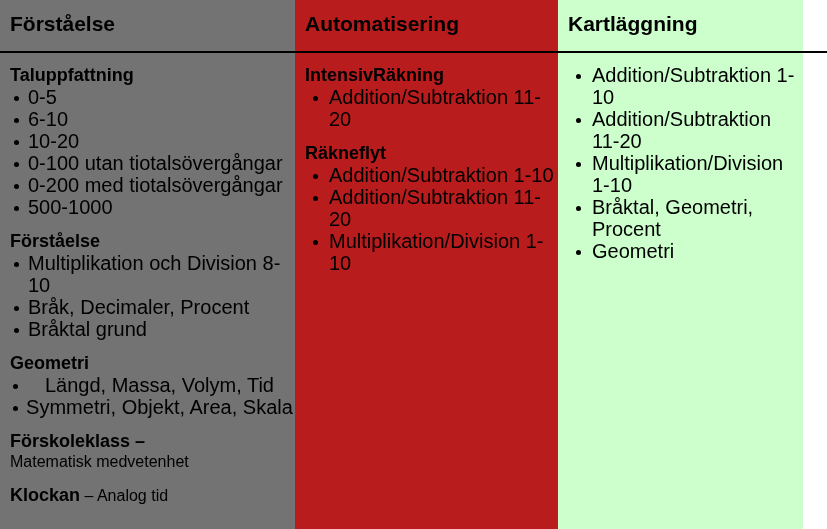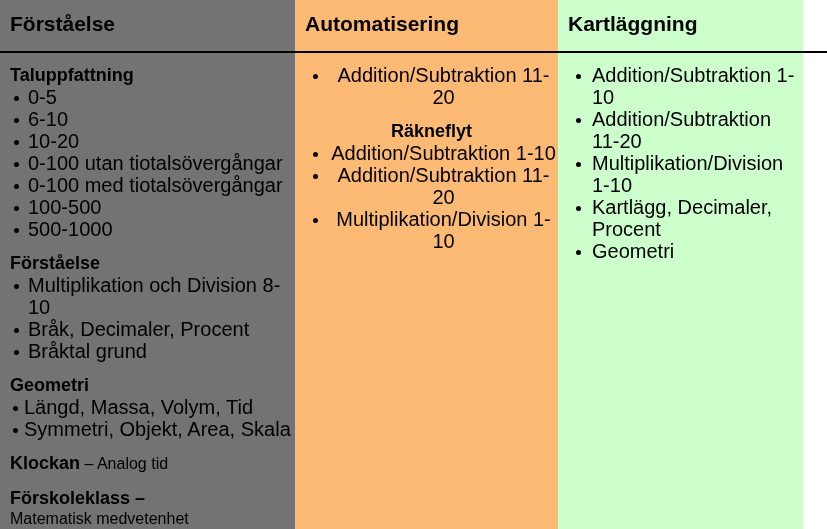--- a/index.html
+++ b/index.html
@@ -3,90 +3,90 @@
   <meta charset="utf-8">
   <style>
     html, body { margin: 0; padding: 0; }
     body {
       width: 827px; height: 529px; overflow: hidden;
       font-family: "Liberation Sans", sans-serif; color: #000;
       position: relative;
     }
     .col { position: absolute; top: 0; bottom: 0; }
     .col-a { left: 0; width: 295px; background: #737373; }
-    .col-b { left: 295px; width: 263px; background: #fdba74; text-align: center; }
+    .col-b { left: 295px; width: 263px; background: #b91c1c; }
     .col-c { left: 558px; width: 245px; background: #CCFFCC; }
     .rule { position: absolute; left: 0; right: 0; top: 51px; height: 2px; background: #000; }
     .col-title { position: absolute; top: 12px; font-size: 21px; font-weight: bold; }
     .col-a .col-title { left: 10px; }
     .col-b .col-title { left: 10px; }
     .col-c .col-title { left: 10px; }
     .content { position: absolute; top: 64px; }
     .col-a .content { left: 10px; }
     .col-b .content { left: 10px; }
     .col-c .content { left: 10px; }
     .sec { margin-bottom: 12px; }
     .sec-title { font-size: 18px; font-weight: bold; line-height: 22px; }
     .sec-title .suffix { font-weight: normal; font-size: 16px; }
     .sec-sub { font-size: 16px; line-height: 20px; }
     ul { list-style: none; margin: 0; padding: 0; }
     li { font-size: 20px; line-height: 22px; position: relative; padding-left: 18px; }
     li::before { content: ""; position: absolute; left: 4px; top: 10px; width: 5px; height: 5px; border-radius: 50%; background: #000; }
     .indent li { padding-left: 24px; }
     .indent li::before { left: 8px; }
-    .tight li { padding-left: 14px; }
+    .tight li { padding-left: 14px; text-align: center; }
     .tight li::before { left: 3px; }
   </style>
 </head>
 <body>
 
 <div class="col col-a">
   <div class="col-title">Förståelse</div>
   <div class="content">
     <div class="sec">
       <div class="sec-title">Taluppfattning</div>
       <ul>
         <li>0-5</li>
         <li>6-10</li>
         <li>10-20</li>
         <li>0-100 utan tiotalsövergångar</li>
-        <li>0-100 med tiotalsövergångar</li>
-        <li>100-500</li>
+        <li>0-200 med tiotalsövergångar</li>
         <li>500-1000</li>
       </ul>
     </div>
     <div class="sec">
       <div class="sec-title">Förståelse</div>
       <ul>
         <li>Multiplikation och Division 8-10</li>
         <li>Bråk, Decimaler, Procent</li>
         <li>Bråktal grund</li>
       </ul>
     </div>
     <div class="sec">
       <div class="sec-title">Geometri</div>
       <ul class="tight">
         <li>Längd, Massa, Volym, Tid</li>
         <li>Symmetri, Objekt, Area, Skala</li>
       </ul>
     </div>
     <div class="sec">
-      <div class="sec-title"><span>Klockan</span><span class="suffix"> – Analog tid</span></div>
+      <div class="sec-title">Förskoleklass –</div>
+      <div class="sec-sub">Matematisk medvetenhet</div>
     </div>
     <div class="sec">
-      <div class="sec-title">Förskoleklass –</div>
-      <div class="sec-sub">Matematisk medvetenhet</div>
+      <div class="sec-title"><span>Klockan</span><span class="suffix"> – Analog tid</span></div>
     </div>
   </div>
 </div>
 
 <div class="col col-b">
   <div class="col-title">Automatisering</div>
   <div class="content">
     <div class="sec">
+      <div class="sec-title">IntensivRäkning</div>
       <ul class="indent">
         <li>Addition/Subtraktion 11-20</li>
       </ul>
     </div>
     <div class="sec">
       <div class="sec-title">Räkneflyt</div>
       <ul class="indent">
         <li>Addition/Subtraktion 1-10</li>
         <li>Addition/Subtraktion 11-20</li>
         <li>Multiplikation/Division 1-10</li>
@@ -96,20 +96,20 @@
 </div>
 
 <div class="col col-c">
   <div class="col-title">Kartläggning</div>
   <div class="content">
     <div class="sec">
       <ul class="indent">
         <li>Addition/Subtraktion 1-10</li>
         <li>Addition/Subtraktion 11-20</li>
         <li>Multiplikation/Division 1-10</li>
-        <li>Kartlägg, Decimaler, Procent</li>
+        <li>Bråktal, Geometri, Procent</li>
         <li>Geometri</li>
       </ul>
     </div>
   </div>
 </div>
 
 <div class="rule"></div>
 
 </body></html>

